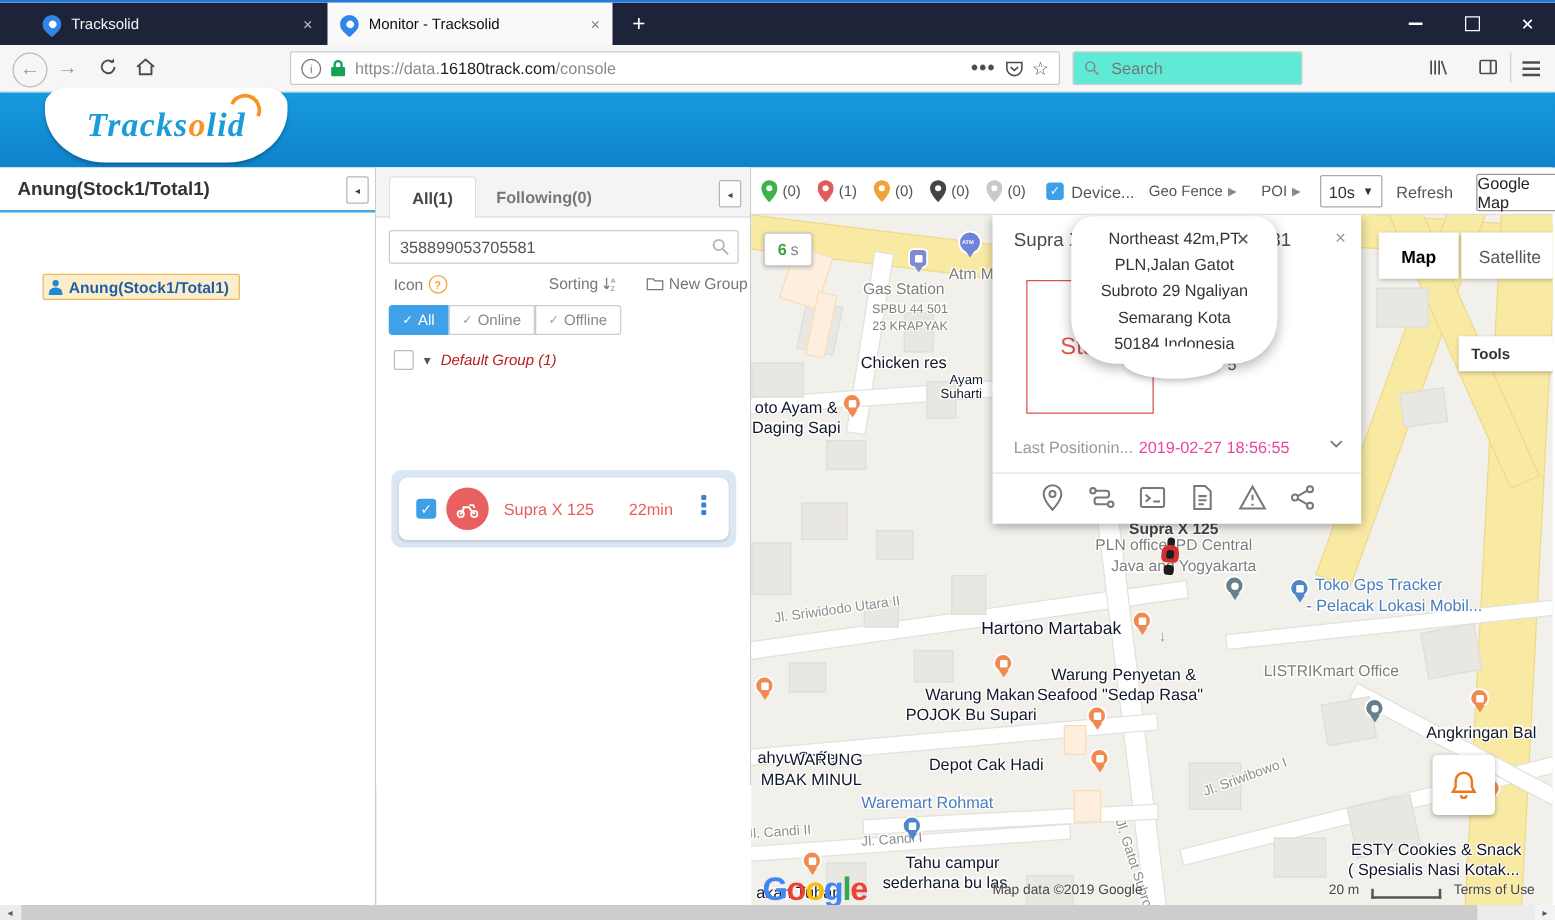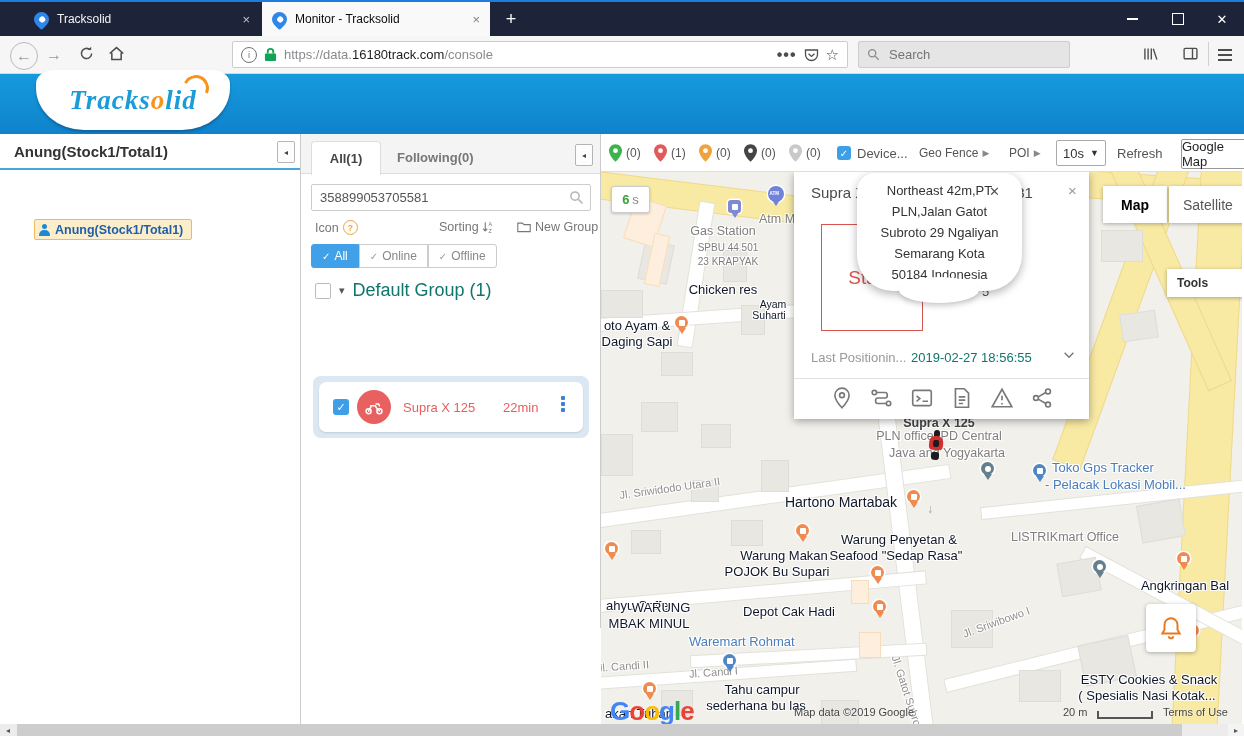--- a/index.html
+++ b/index.html
@@ -12,21 +12,21 @@
   .tab.active{background:#f9f9fa;color:#0c0c0d;}
   .tab .close{margin-left:auto;color:inherit;opacity:.75;font-size:13px;}
   .favicon{width:15px;height:15px;border-radius:50% 50% 50% 2px;background:#2f86e8;position:relative;flex:0 0 15px;transform:rotate(-45deg);}
   .favicon::after{content:'';position:absolute;left:4.5px;top:4.5px;width:6px;height:6px;border-radius:50%;background:#fff;}
   .winbtn{position:absolute;top:0;height:34px;width:40px;color:#fff;display:flex;align-items:center;justify-content:center;font-size:13px;}
   .toolbar{position:absolute;left:0;top:34px;width:100%;height:38px;background:#f6f6f7;border-bottom:1px solid #d8d8da;box-sizing:border-box;}
   .navglyph{color:#4d4d4f;font-size:16px;}
   .urlbar{position:absolute;left:232px;top:5px;width:616px;height:27px;background:#fff;border:1px solid #ccc;border-radius:2px;display:flex;align-items:center;box-sizing:border-box;padding:0 8px;gap:7px;}
   .urlbar .url{font-size:13px;color:#8a8a8e;white-space:nowrap;}
   .urlbar .url b{color:#1d1d1f;font-weight:normal;}
-  .searchbox{position:absolute;left:858px;top:5px;width:212px;height:27px;background:#e5e5e5;border:1px solid #ccc;border-radius:2px;display:flex;align-items:center;box-sizing:border-box;padding:0 8px;gap:7px;}
+  .searchbox{position:absolute;left:858px;top:5px;width:184px;height:27px;background:#5eead4;border:1px solid #ccc;border-radius:2px;display:flex;align-items:center;box-sizing:border-box;padding:0 8px;gap:7px;}
   .searchbox input{border:none;outline:none;font-size:13px;color:#777;width:130px;font-family:inherit;background:transparent;}
   .hamb i{display:block;width:14px;height:2px;background:#4d4d4f;margin:3px 0;}
   
   .page{position:absolute;left:0;top:72px;width:1244px;height:665px;background:#fff;}
   .apphead{position:absolute;left:0;top:0;width:100%;height:60px;background:linear-gradient(#169add,#0f82cc);}
   .logoblob{position:absolute;left:36px;top:-4px;width:194px;height:60px;background:#fff;border-radius:18px 18px 48px 48px / 14px 14px 42px 42px;box-shadow:0 2px 3px rgba(0,0,0,.25);display:flex;align-items:center;justify-content:center;}
   .logotext{font-size:27px;font-weight:bold;font-style:italic;color:#199cd8;font-family:"Liberation Serif",serif;letter-spacing:1px;position:relative;}
   .logotext .o2{color:#f7941d;}
   .logoarc{position:absolute;right:-12px;top:-10px;width:20px;height:20px;border:3px solid #f7941d;border-radius:50%;border-left-color:transparent;border-bottom-color:transparent;transform:rotate(-20deg);}
   .navitem{position:absolute;top:96px;display:flex;align-items:center;gap:5px;color:#fff;font-size:15px;cursor:pointer;}
@@ -289,21 +289,21 @@
             <span>Online</span>
           </span>
         <span class="chip" style="border-radius:0 3px 3px 0;">
             <span style="font-size:10px;color:#9a9a9a;">✓</span>
             <span>Offline</span>
           </span>
       </div>
       <div class="abs" style="left:14px;top:146px;display:flex;align-items:center;gap:8px;">
         <span style="width:14px;height:14px;border:1px solid #bbb;border-radius:2px;background:#fff;"></span>
         <span style="color:#555;font-size:11px;">▾</span>
-        <span style="color:#0f766e;font-size:18px;">Default Group (1)</span>
+        <span style="color:#b91c1c;font-size:12px;font-style:italic;">Default Group (1)</span>
       </div>
       <div class="devcardwrap">
         <div class="devcard">
           <span class="cbx abs" style="left:14px;top:17px;">✓</span>
           <span class="redcircle">
             <svg width="20" height="20" viewBox="0 0 24 24">
                 <g fill="none" stroke="#fff" stroke-width="1.8" stroke-linecap="round">
                   <circle cx="5.5" cy="17" r="3"></circle>
                   <circle cx="18.5" cy="17" r="3"></circle>
                   <path d="M5.5 17l3.5-6.5h4.5M8 10.5h3M13.5 10.5l2.5 4 2.5 2M14.5 8.5h3l1 2"></path>
@@ -512,21 +512,21 @@
         <span class="abs" style="left:148px;top:110px;">
           <svg width="20" height="20" viewBox="0 0 22 22">
               <g fill="none" stroke="#787878" stroke-width="1.5">
                 <rect x="9" y="7" width="6" height="6" transform="rotate(45 12 10)"></rect>
                 <path d="M5 5l4 4M15 13l3 3M4 13a7 7 0 006 6"></path>
               </g>
             </svg>
         </span>
         <span class="abs" style="left:188px;top:112px;font-size:13px;color:#555;">5</span>
         <span class="abs" style="left:17px;top:178px;font-size:13px;color:#999;">Last Positionin...</span>
-        <span class="abs" style="left:117px;top:178px;font-size:13px;color:#0f766e;">2019-02-27 18:56:55</span>
+        <span class="abs" style="left:117px;top:178px;font-size:13px;color:#ec4899;">2019-02-27 18:56:55</span>
         <span class="abs" style="left:268px;top:176px;">
           <svg width="14" height="14" viewBox="0 0 16 16">
               <path d="M3 5.5l5 5 5-5" fill="none" stroke="#777" stroke-width="1.6"></path>
             </svg>
         </span>
         <div class="abs" style="left:0;top:206px;width:100%;height:1px;background:#e2e2e2;"></div>
         <div class="abs" style="left:36px;top:214px;display:flex;gap:16px;">
           <span class="picon"><svg viewBox="0 0 22 22">
                 <path d="M11 2a6.5 6.5 0 00-6.5 6.5C4.5 13 11 20 11 20s6.5-7 6.5-11.5A6.5 6.5 0 0011 2z"></path>
                 <circle cx="11" cy="8.5" r="2.2"></circle>

